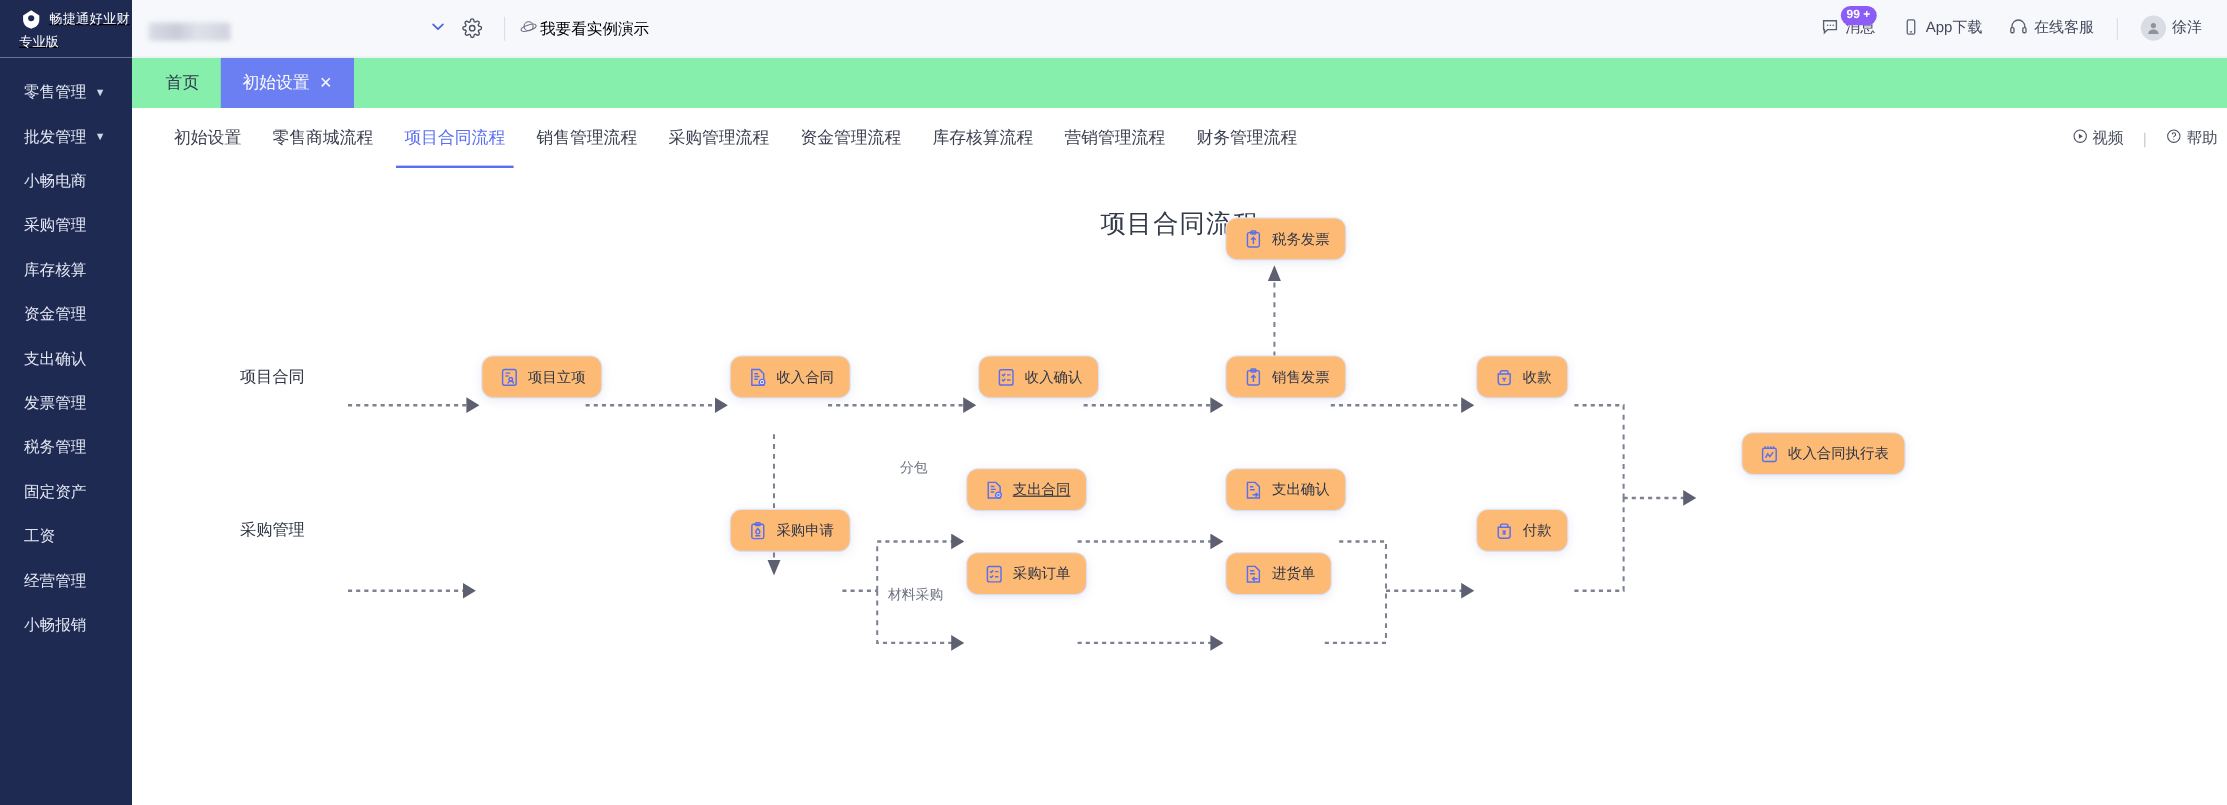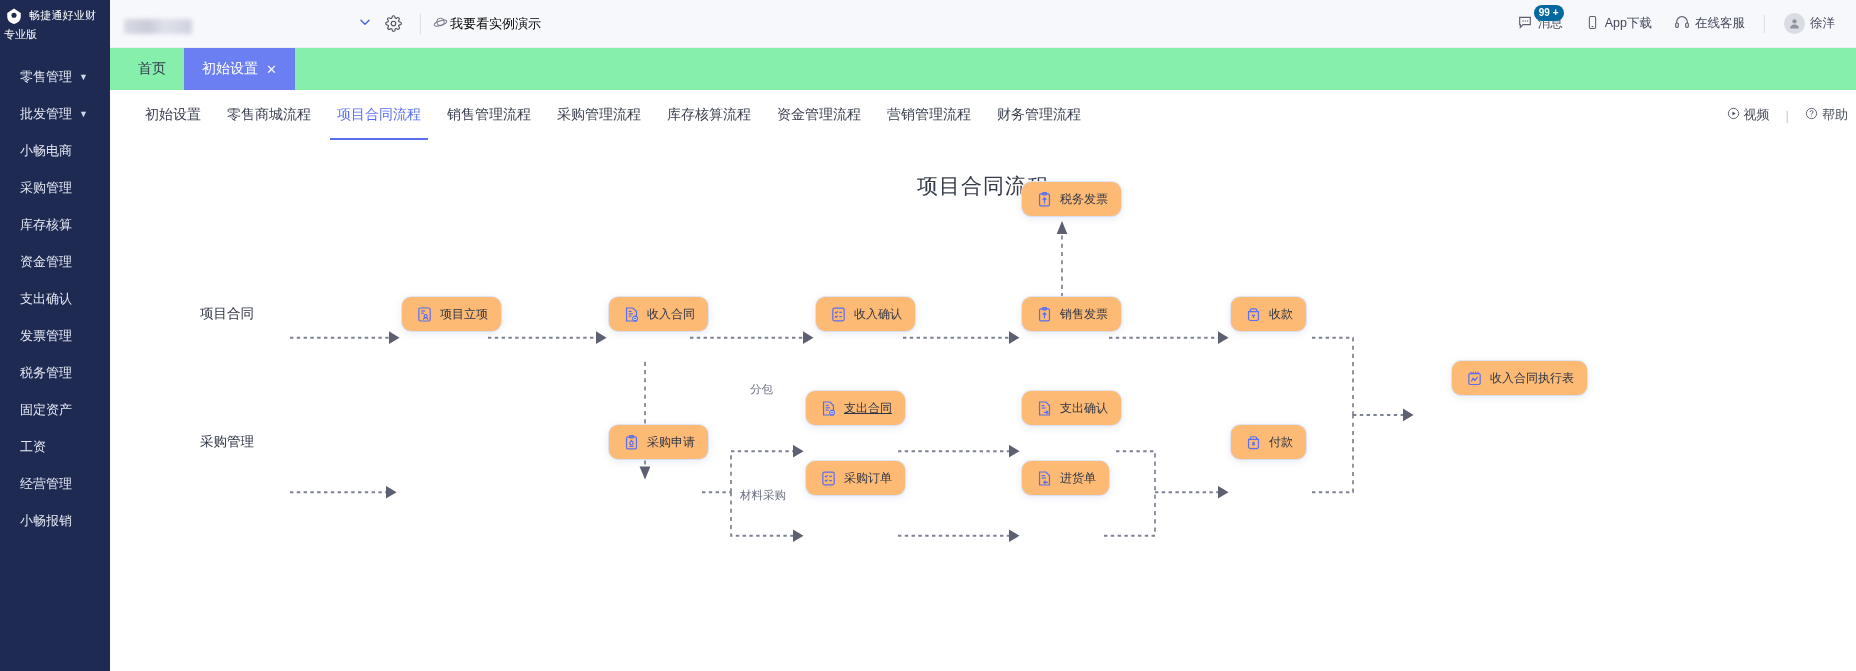--- a/index.html
+++ b/index.html
@@ -16,21 +16,21 @@
     height: 48px; min-height: 48px;
     background: #f7f8fc;
     display: flex; align-items: center;
     border-bottom: 1px solid #eceef5;
     position: relative; z-index: 5;
   }
   .logo-box {
     width: 110px; height: 48px;
     background: #1f2a52;
     display: flex; flex-direction: column; justify-content: center;
-    padding-left: 4px; position: relative;
+    padding-left: 16px; position: relative; text-decoration: underline;
   }
   .logo-row { display: flex; align-items: center; gap: 5px; }
   .logo-mark {
     width: 20px; height: 20px; flex: 0 0 20px;
     display: flex; align-items: center; justify-content: center;
   }
   .logo-text { color: #ffffff; font-size: 11px; white-space: nowrap; letter-spacing: .2px; }
   .logo-sub { color: #ffffff; font-size: 11px; margin-top: 1px; }
 
   .addr-wrap { flex: 0 0 268px; display: flex; align-items: center; height: 48px; padding: 0 6px 0 14px; }
@@ -41,21 +41,21 @@
   }
   .addr-caret { margin-left: auto; color: #4a62d6; font-size: 13px; }
   .gear-btn { width: 30px; display: flex; align-items: center; justify-content: center; color: #4c4f5a; }
   .vline { width: 1px; height: 20px; background: #dcdfe8; margin: 0 12px; }
   .demo-link { display: flex; gap: 2px; color: #000000; font-size: 13px; }
 
   .top-right { margin-left: auto; display: flex; align-items: center; padding-right: 10px; gap: 0px; }
   .tr-item { display: flex; align-items: center; gap: 5px; color: #44485a; font-size: 12.5px; padding: 0 11px; position: relative; white-space: nowrap; }
   .badge {
     position: absolute; top: -9px; left: 28px;
-    background: #0369a1; color: #fff; font-size: 10px; line-height: 1;
+    background: #8b5cf6; color: #fff; font-size: 10px; line-height: 1;
     padding: 3px 5px 3px 5px; border-radius: 9px; font-weight: bold;
   }
   .avatar { width: 21px; height: 21px; border-radius: 50%; background: #d9dce3; display: flex; align-items: center; justify-content: center; }
   .tr-sep { width: 1px; height: 18px; background: #dcdfe8; margin: 0 8px; }
 
   
   .body-row { display: flex; flex: 1; min-height: 0; }
   .sidebar {
     width: 110px; min-width: 110px;
     background: #1f2a52;
@@ -282,24 +282,24 @@
           <div class="subnav-item active">
               <span>项目合同流程</span>
             </div>
           <div class="subnav-item">
               <span>销售管理流程</span>
             </div>
           <div class="subnav-item">
               <span>采购管理流程</span>
             </div>
           <div class="subnav-item">
+              <span>资金管理流程</span>
+            </div>
+          <div class="subnav-item">
               <span>库存核算流程</span>
-            </div>
-          <div class="subnav-item">
-              <span>资金管理流程</span>
             </div>
           <div class="subnav-item">
               <span>营销管理流程</span>
             </div>
           <div class="subnav-item">
               <span>财务管理流程</span>
             </div>
 
           <div class="subnav-right">
             <span class="sn-link">

